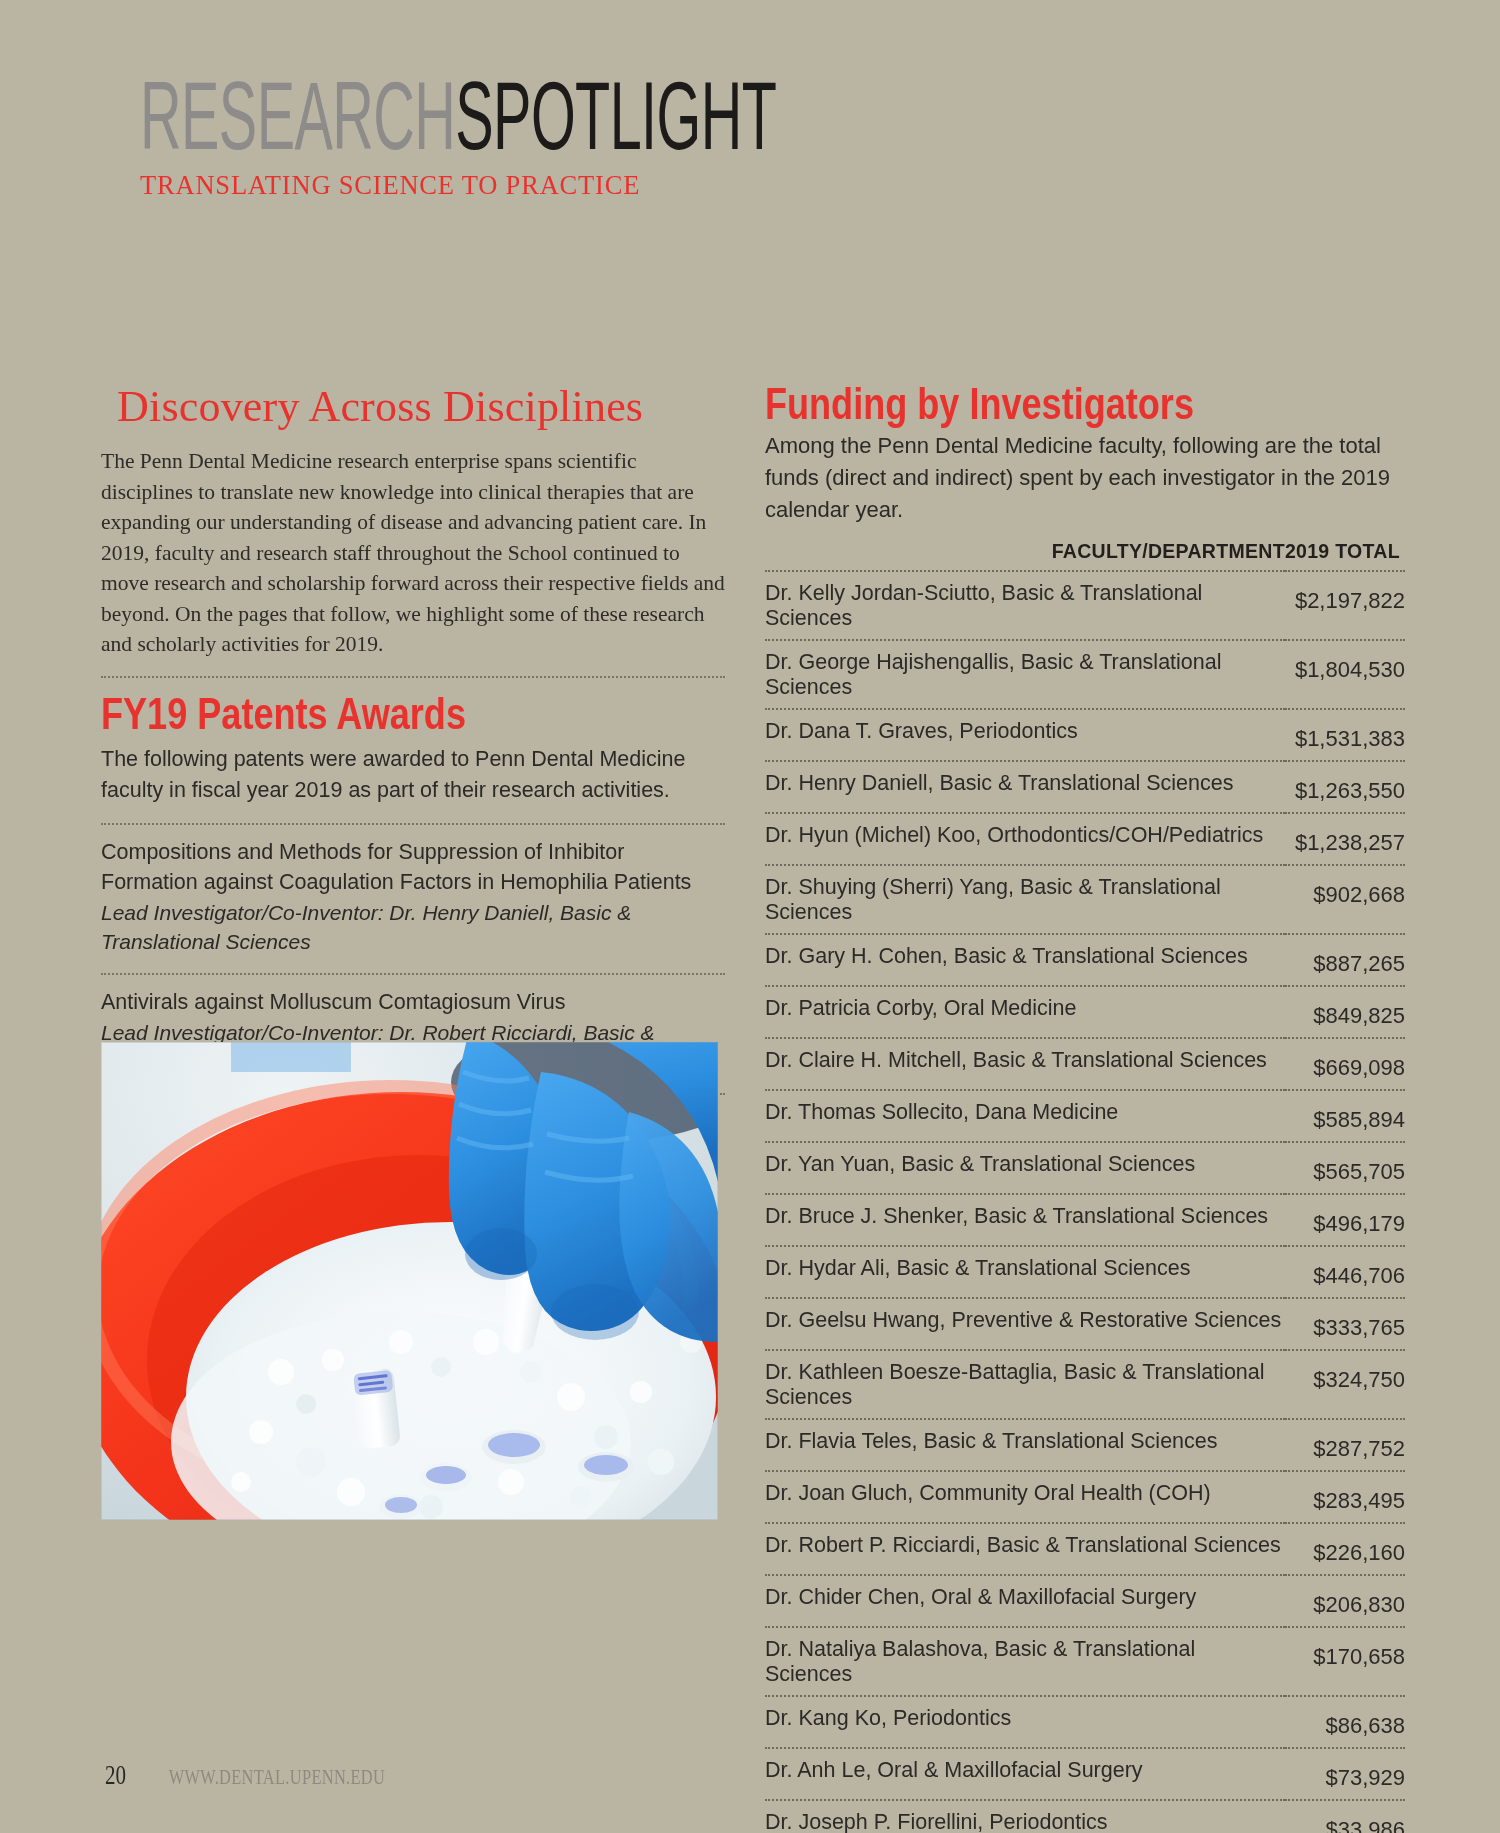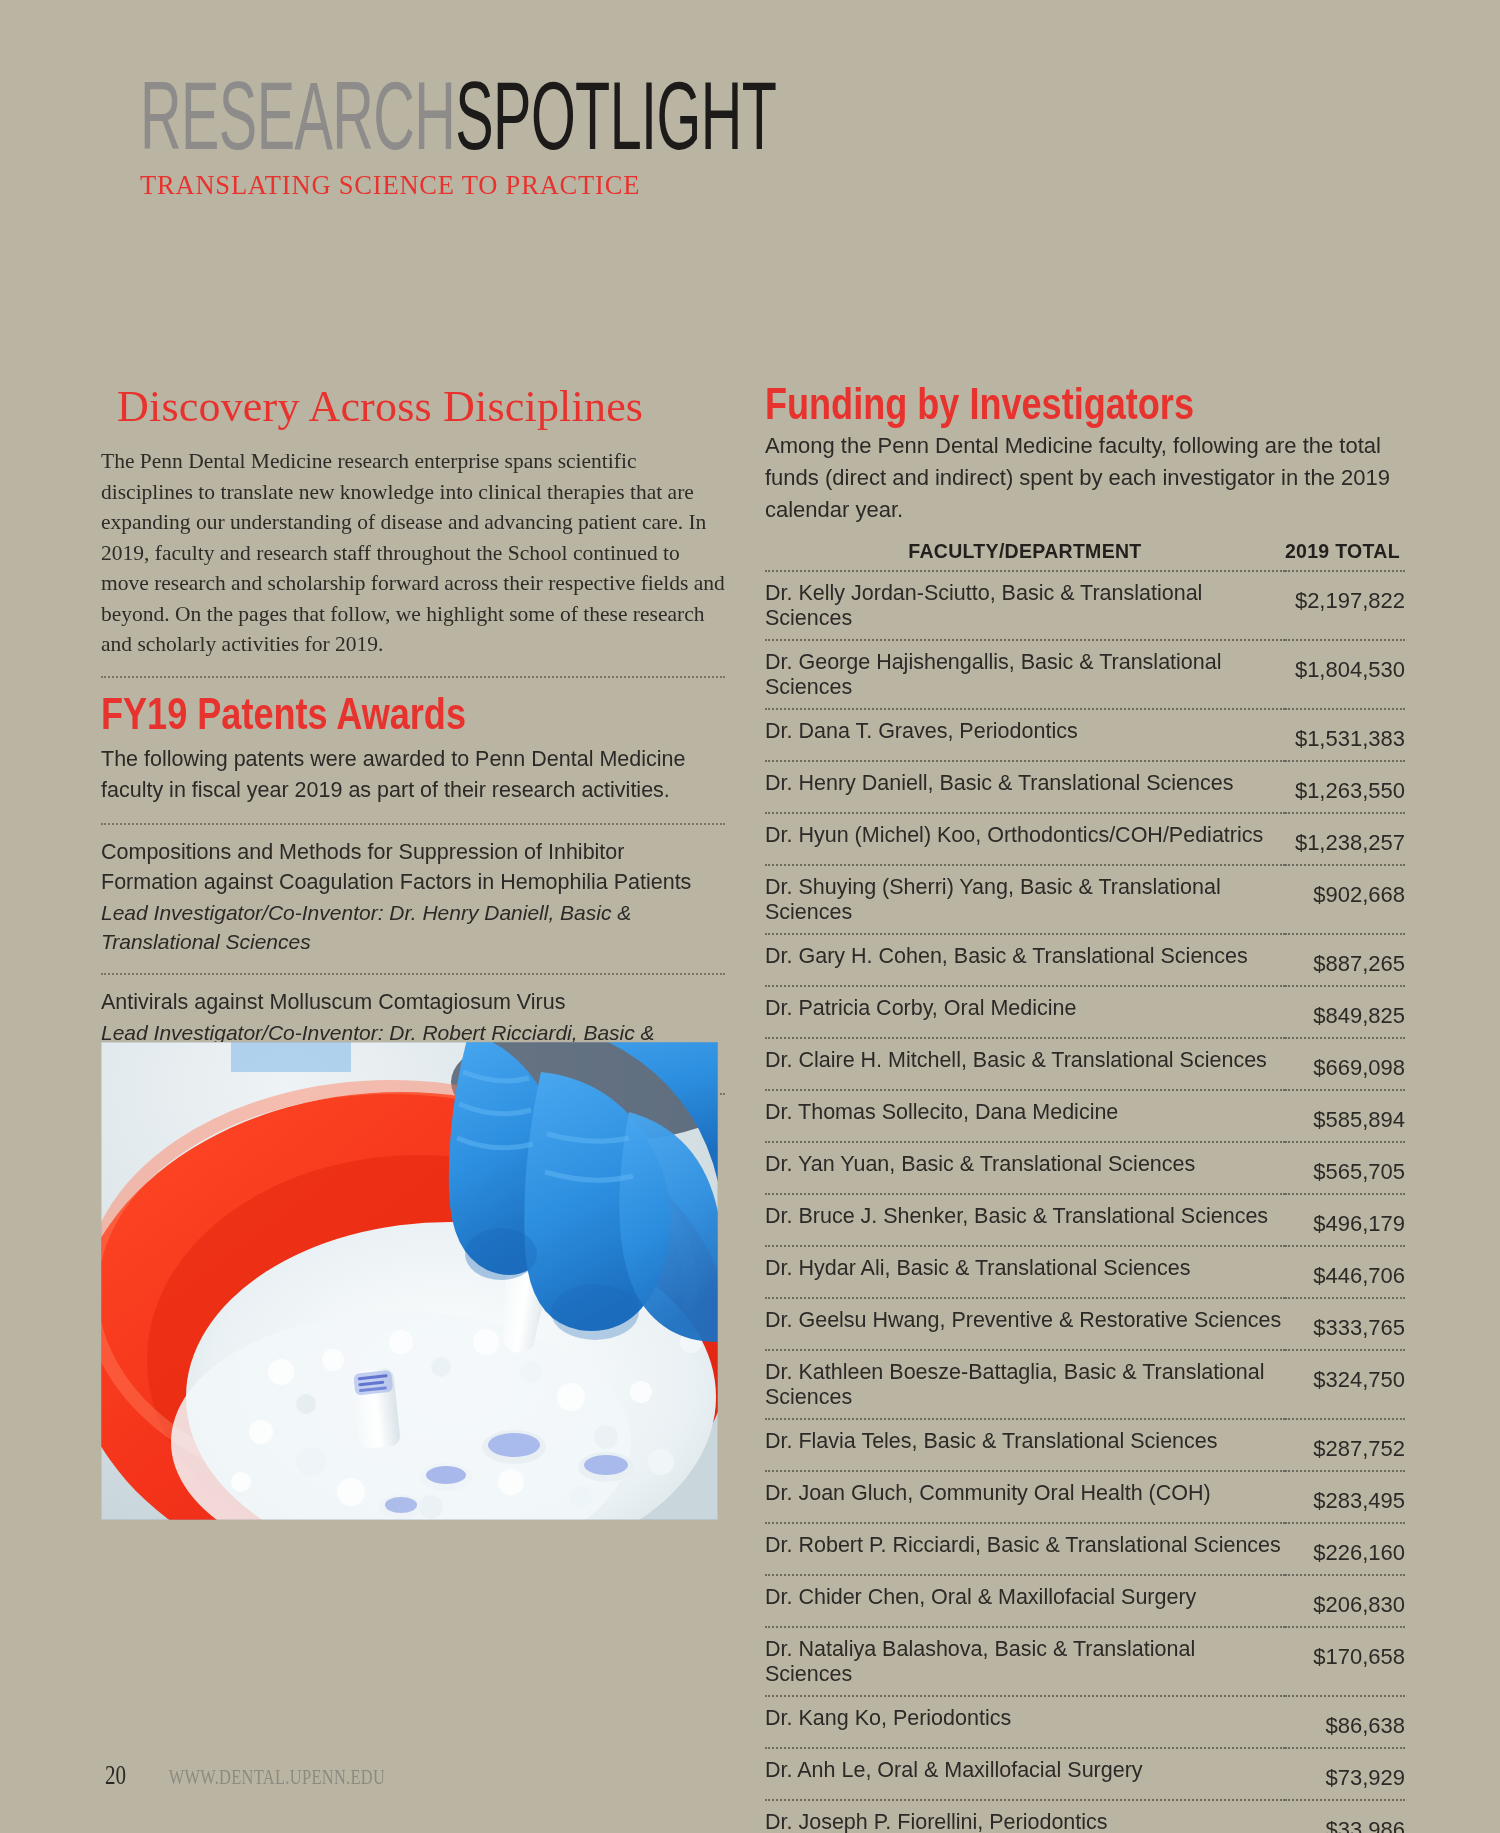--- a/index.html
+++ b/index.html
@@ -145,21 +145,21 @@
     border-collapse: collapse;
     margin-top: 14px;
     font-family: "Liberation Sans Narrow", "Liberation Sans", sans-serif;
   }
   table.fund th {
     font-size: 19.5px;
     font-weight: 700;
     color: #221f1c;
     letter-spacing: 0.3px;
     padding: 0 0 7px 0;
-    text-align: center;
+    text-align: right;
     border-bottom: 2.5px dotted #6f6a5e;
   }
   table.fund th.amt { text-align: left; white-space: nowrap; }
   table.fund td {
     font-size: 21.5px;
     color: #2c2a27;
     padding: 9px 0 8px 0;
     border-bottom: 2.5px dotted #6f6a5e;
     vertical-align: top;
   }

